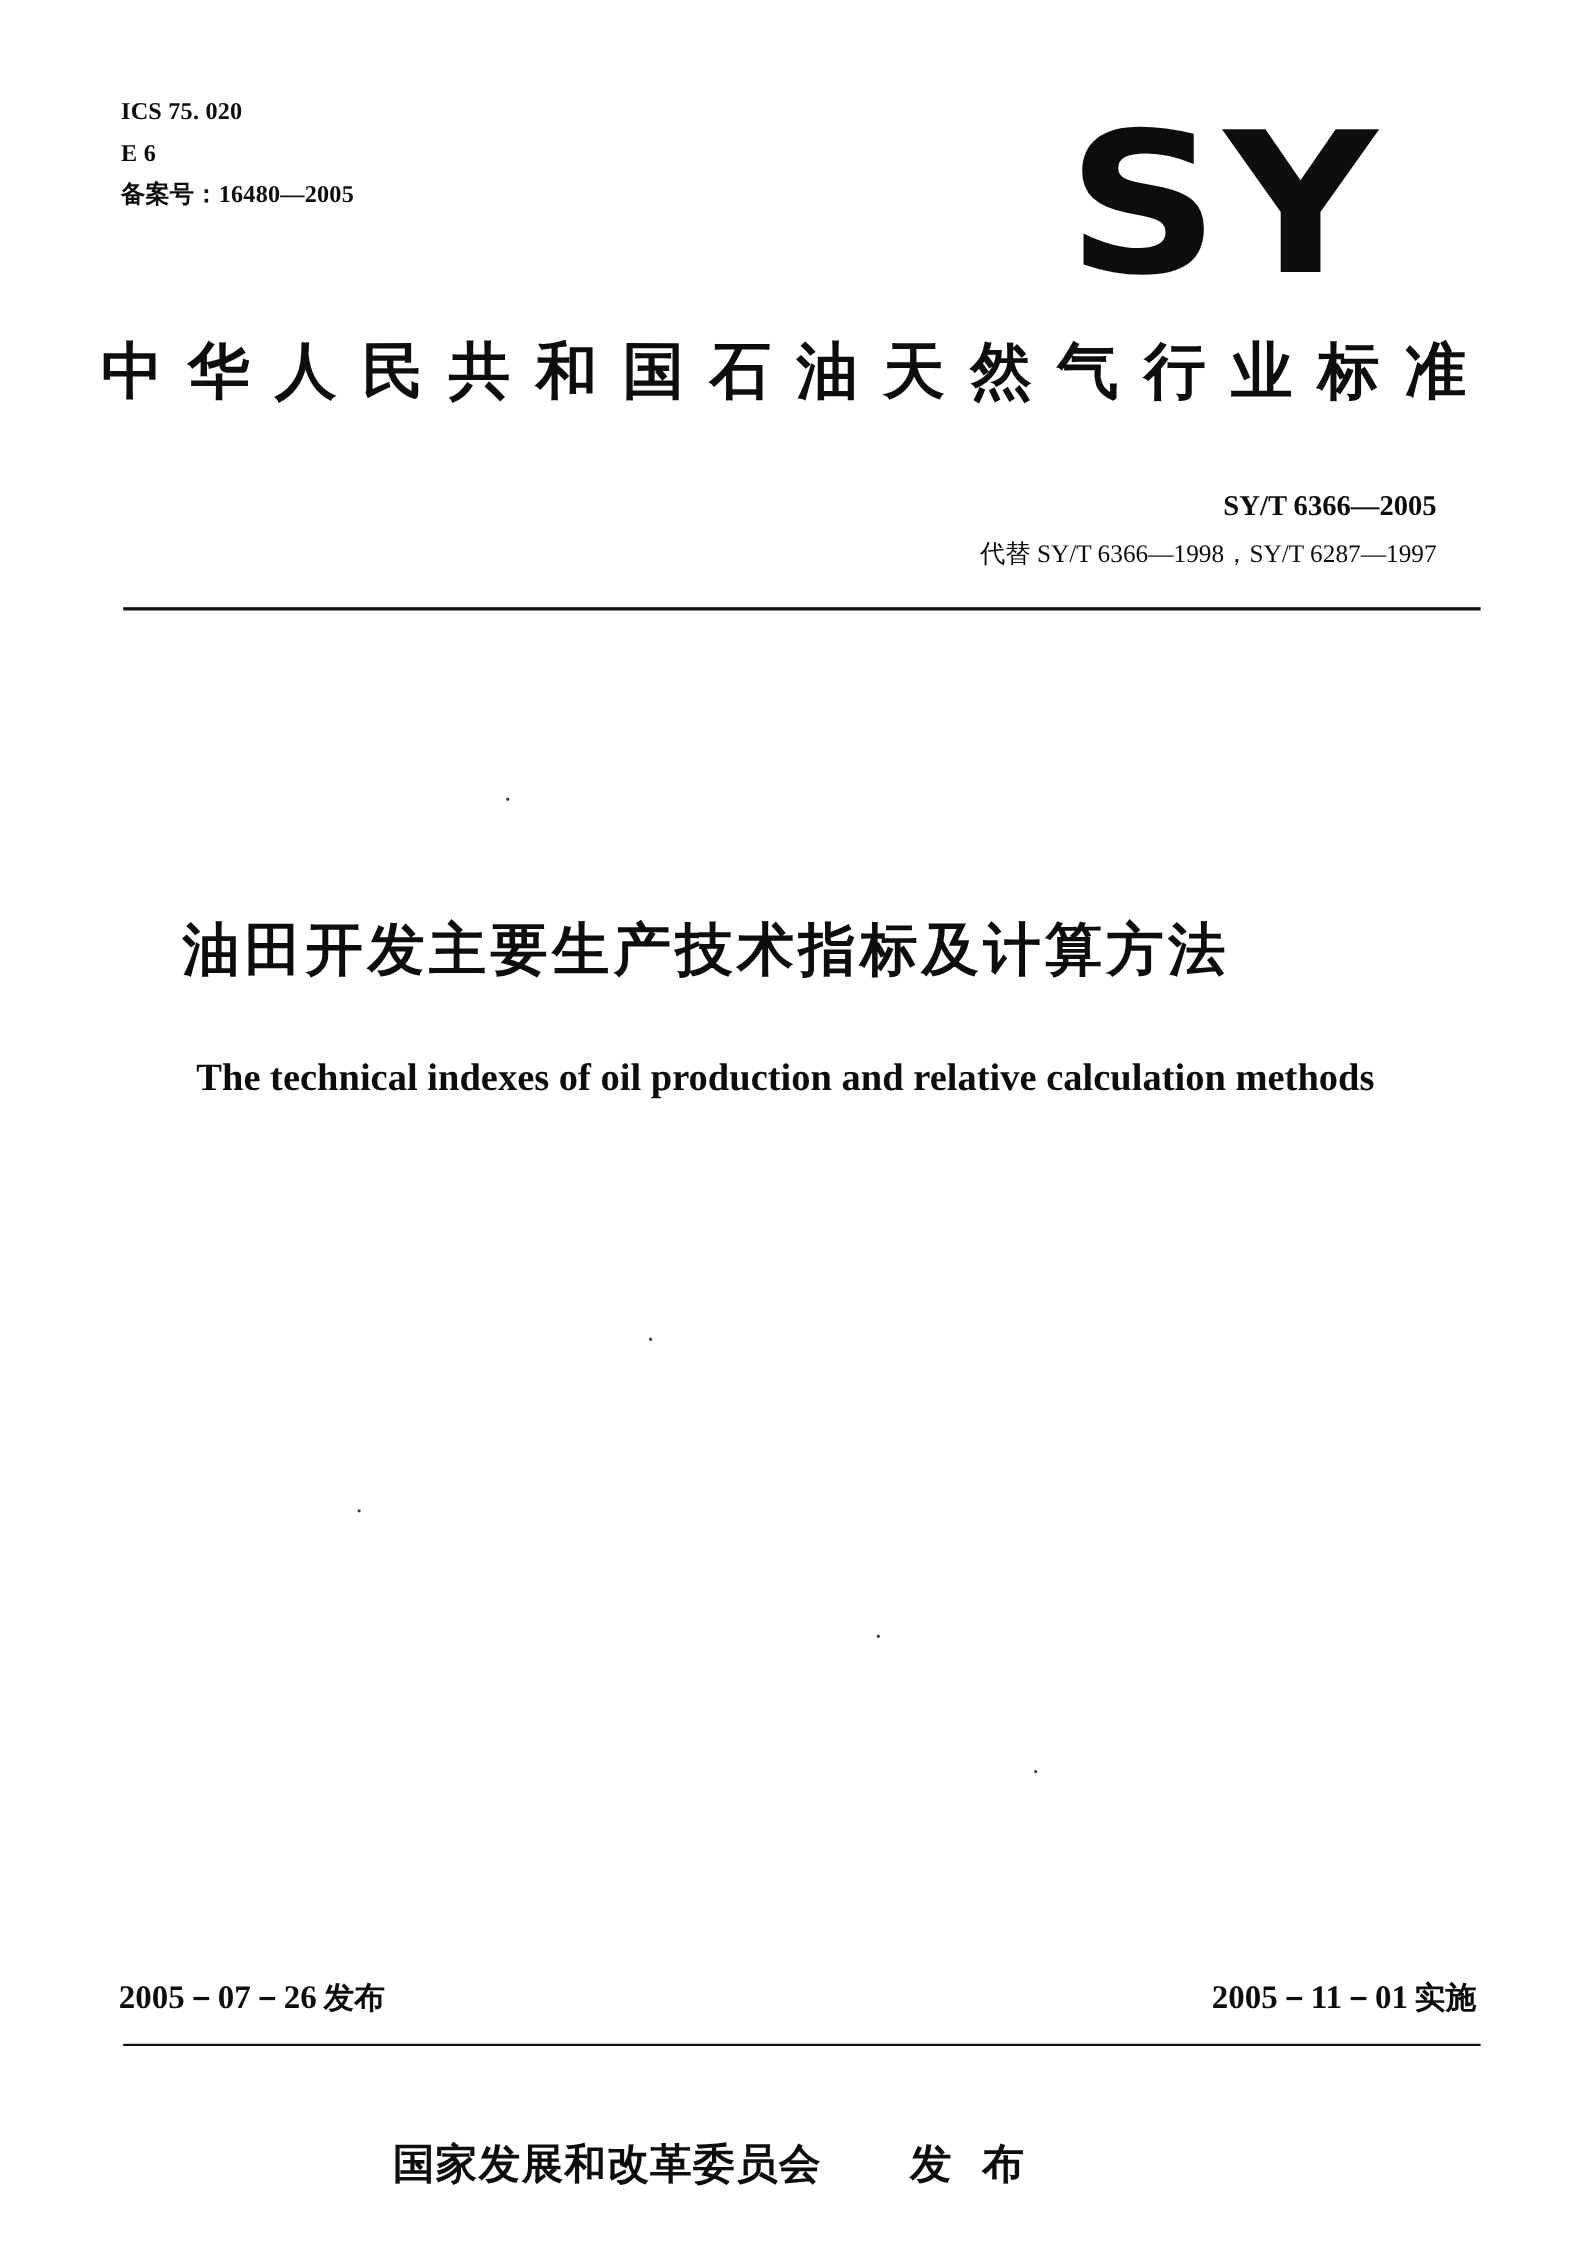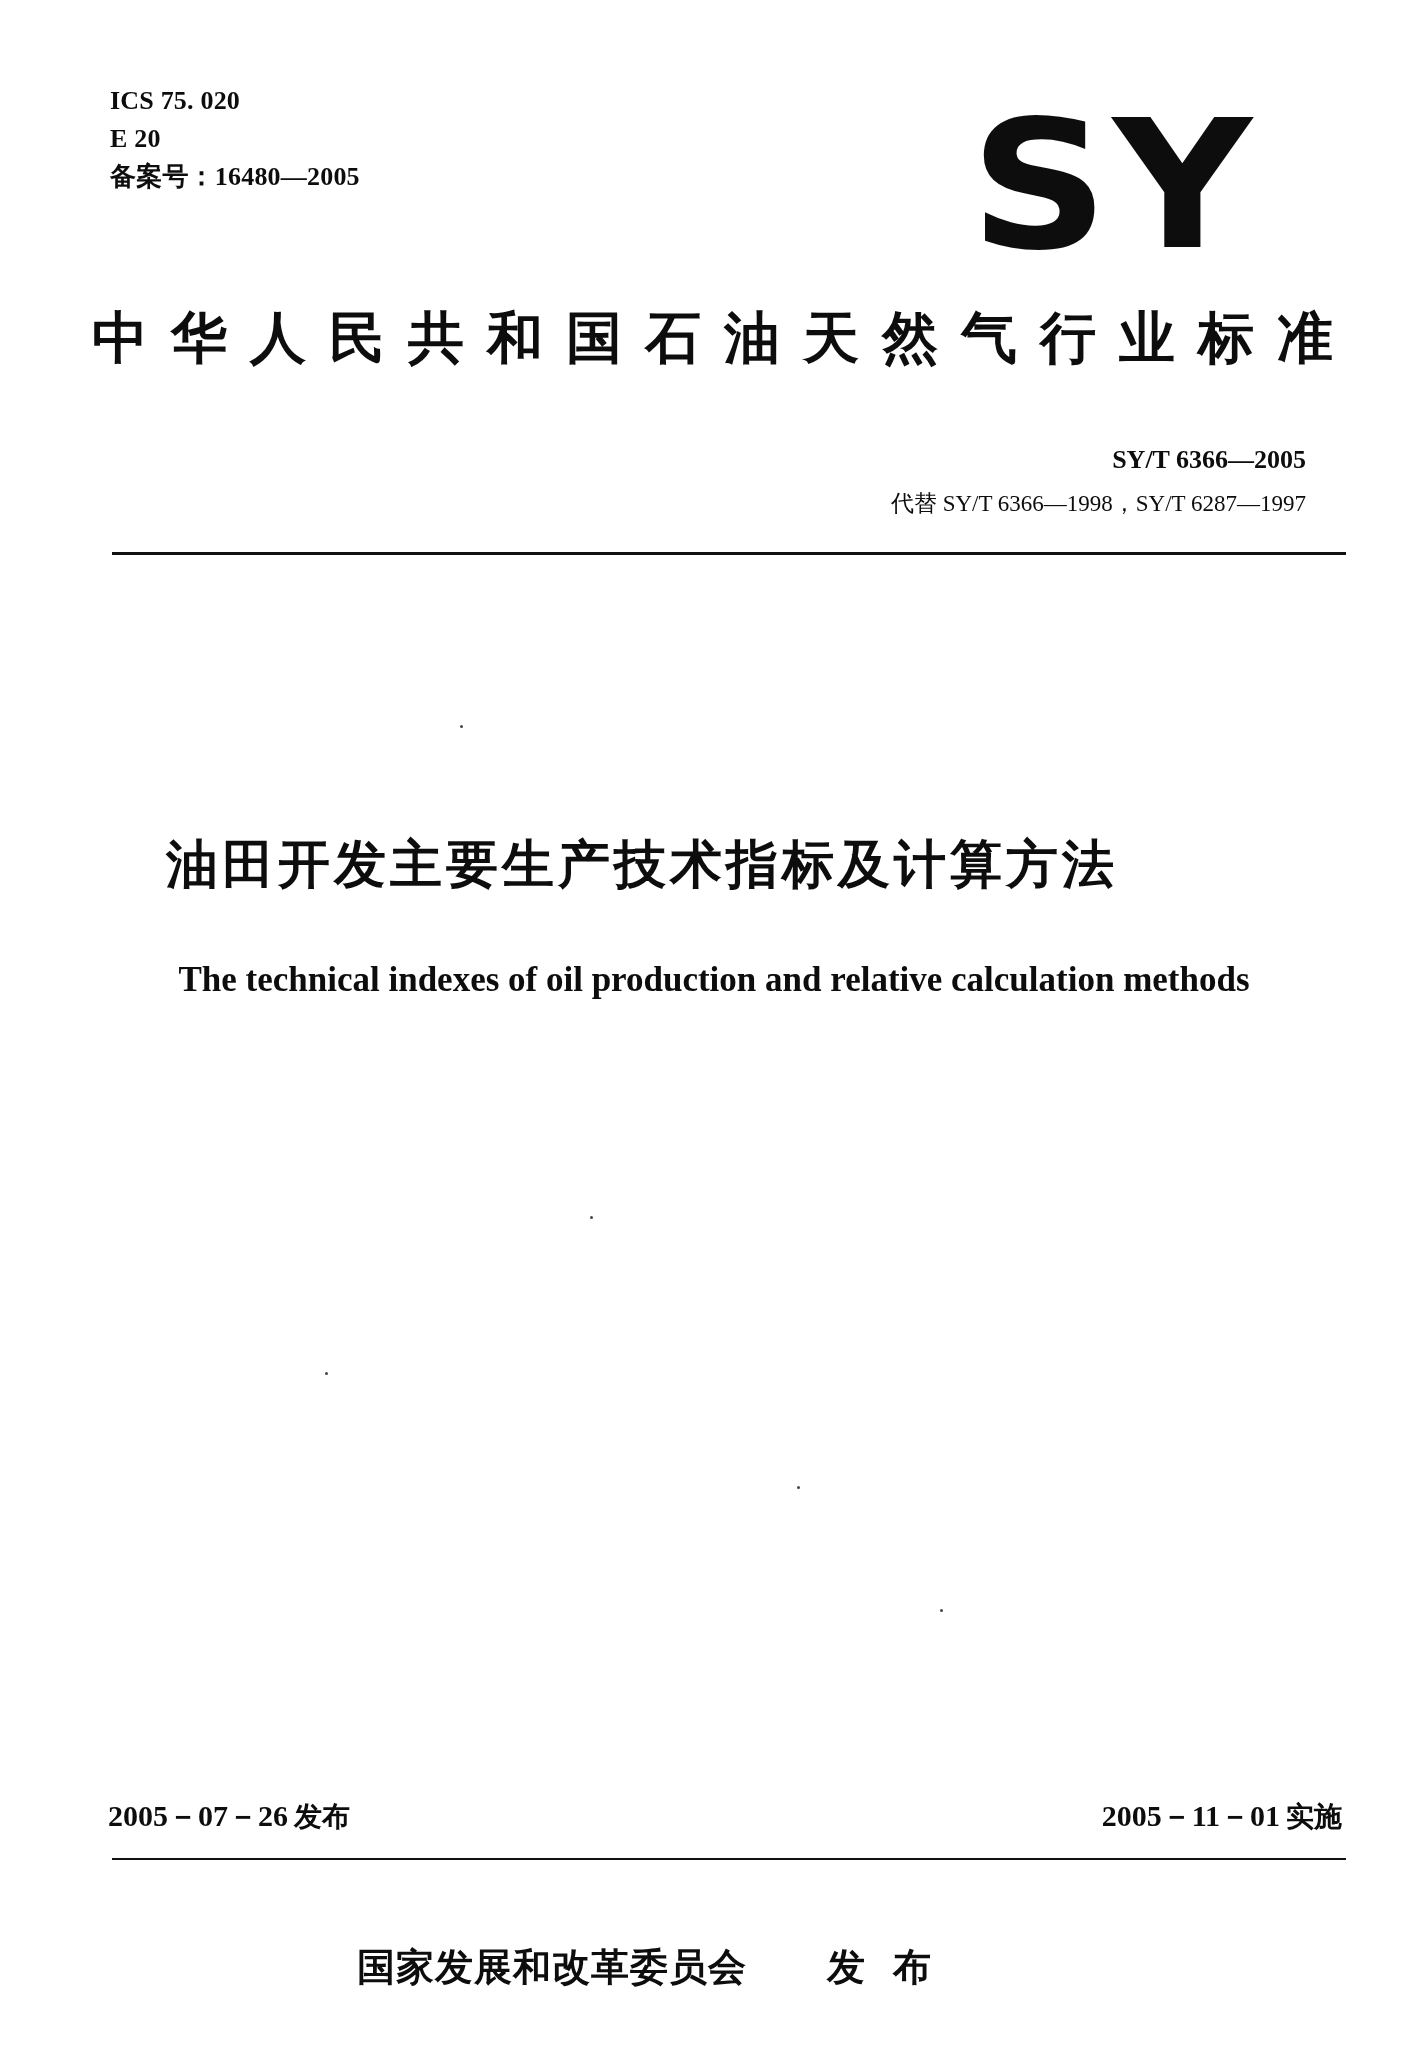--- a/index.html
+++ b/index.html
@@ -16,21 +16,21 @@
       font-family: "Liberation Serif", "DejaVu Serif", serif;
     }
     .abs { position: absolute; }
 
     
     .meta-block {
       left: 110px;
       top: 82px;
       font-family: "Liberation Serif", serif;
       font-weight: bold;
-      font-size: 26px;
+      font-size: 22px;
       line-height: 38px;
       letter-spacing: 0.2px;
     }
     .meta-block .line { display: block; white-space: nowrap; }
 
     
     .sy-logo {
       left: 970px;
       top: 96px;
       width: 276px;
@@ -159,21 +159,21 @@
       height: 3px;
       background: #444;
       border-radius: 50%;
     }
   </style>
 </head>
 <body>
 
 <div class="abs meta-block">
   <span class="line">ICS 75. 020</span>
-  <span class="line">E 20</span>
+  <span class="line">E 6</span>
   <span class="line">备案号：16480—2005</span>
 </div>
 
 <div class="abs sy-logo">SY</div>
 
 <div class="abs std-header">中华人民共和国石油天然气行业标准</div>
 
 <div class="abs std-number">SY/T 6366—2005</div>
 <div class="abs std-replace">代替 SY/T 6366—1998，SY/T 6287—1997</div>
 

